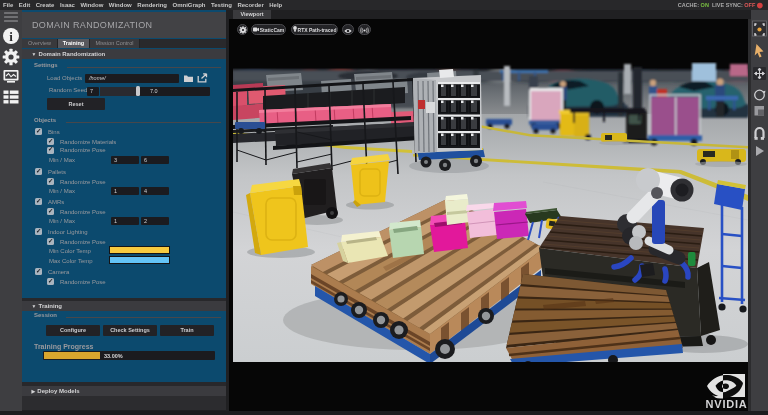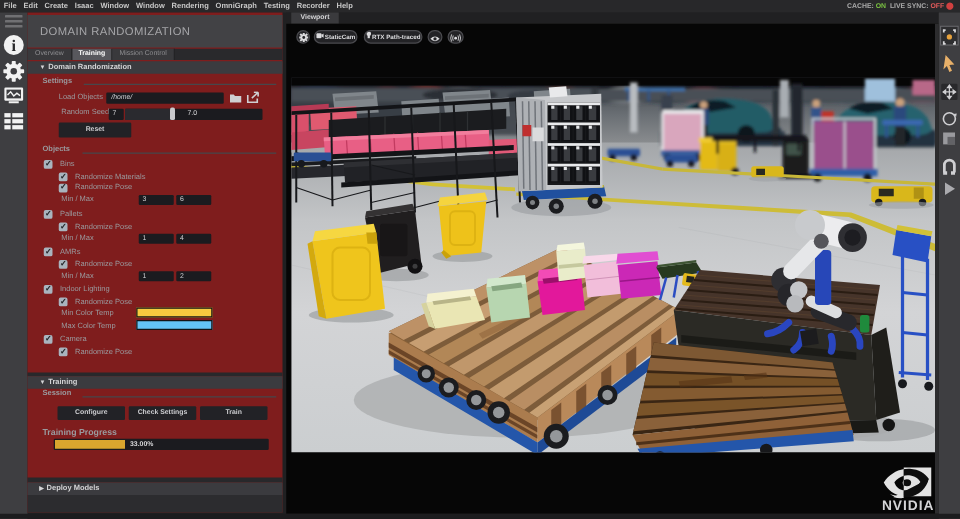--- a/index.html
+++ b/index.html
@@ -7,21 +7,21 @@
 .abs { position:absolute; }
 #root { position:relative; width:768px; height:415px; }
 
 #menubar { left:0; top:0; width:768px; height:10px; background:#28282a; color:#c8c8c8; font-size:6px; line-height:10px; font-weight:bold; }
 #menubar span.m { margin-right:5.5px; }
 #menuleft { left:3px; top:0; }
 #menuright { right:5px; top:0; font-size:5.5px; font-weight:bold; color:#aaa; }
 
 #sidebar { left:0; top:10px; width:22px; height:405px; background:#3e3e41; }
 
-#panel { left:22px; top:10px; width:204px; height:400px; background:#7f1d1d; }
+#panel { left:22px; top:10px; width:204px; height:400px; background:#0c4a6e; }
 #ptitle { left:0; top:2px; width:204px; height:26px; background:#424245; color:#a6a6a9; font-size:9px; letter-spacing:0.35px; line-height:26px; padding-left:10px; }
 #ptabs { left:0; top:29px; width:204px; height:9px; background:#29292c; font-size:5.5px; color:#8f8f92; }
 .tab { position:absolute; top:0; height:9px; text-align:center; line-height:9px; background:#39393c; border-right:1px solid #232325;}
 #sec1hdr, #sec2hdr, #sec3hdr { position:absolute; left:0; width:204px; height:10px; background:#3b3b3f; color:#d4d4d6; font-size:6px; font-weight:bold; line-height:10px; }
 .tri { display:inline-block; transform:scale(0.8); }
 .sechdr-inner { padding-left:9px; }
 .grayhdr { color:#909094; font-size:8.5px; font-weight:bold; }
 .hline { position:absolute; height:1px; background:#47474b; }
 .lbl { position:absolute; color:#9a9a9e; font-size:6px; }
 .fld { position:absolute; background:#1b1b1f; border-radius:1px; color:#cfcfd2; font-size:5.5px; }

